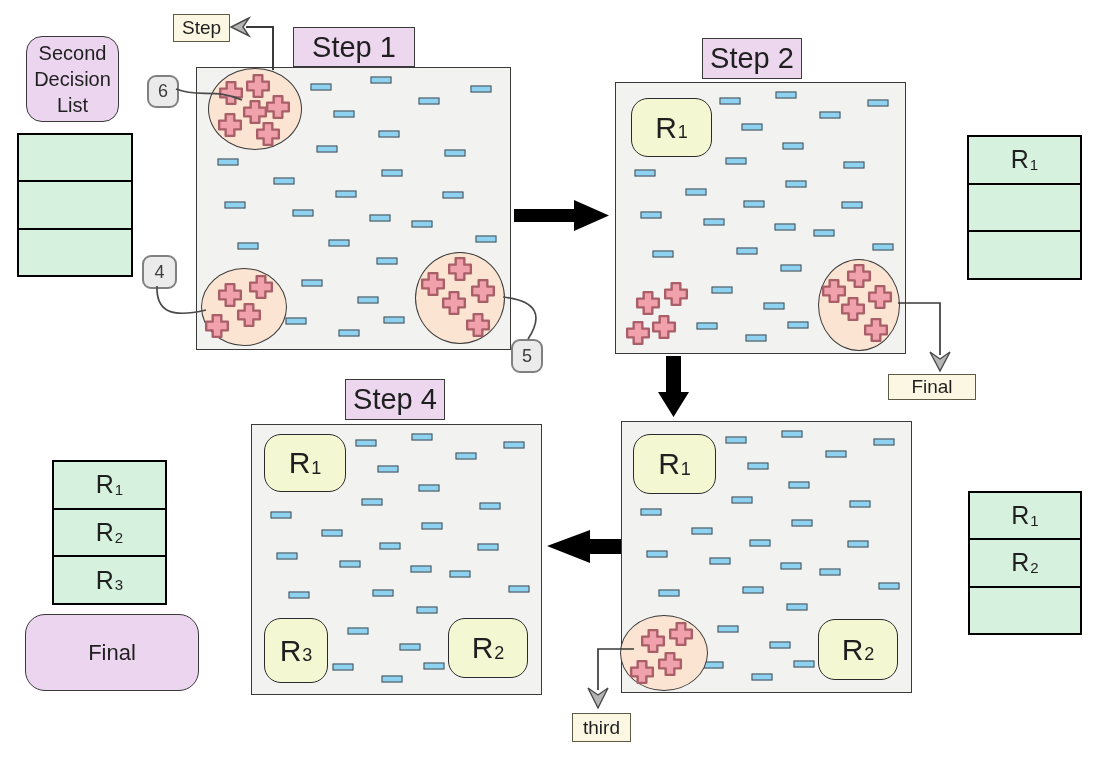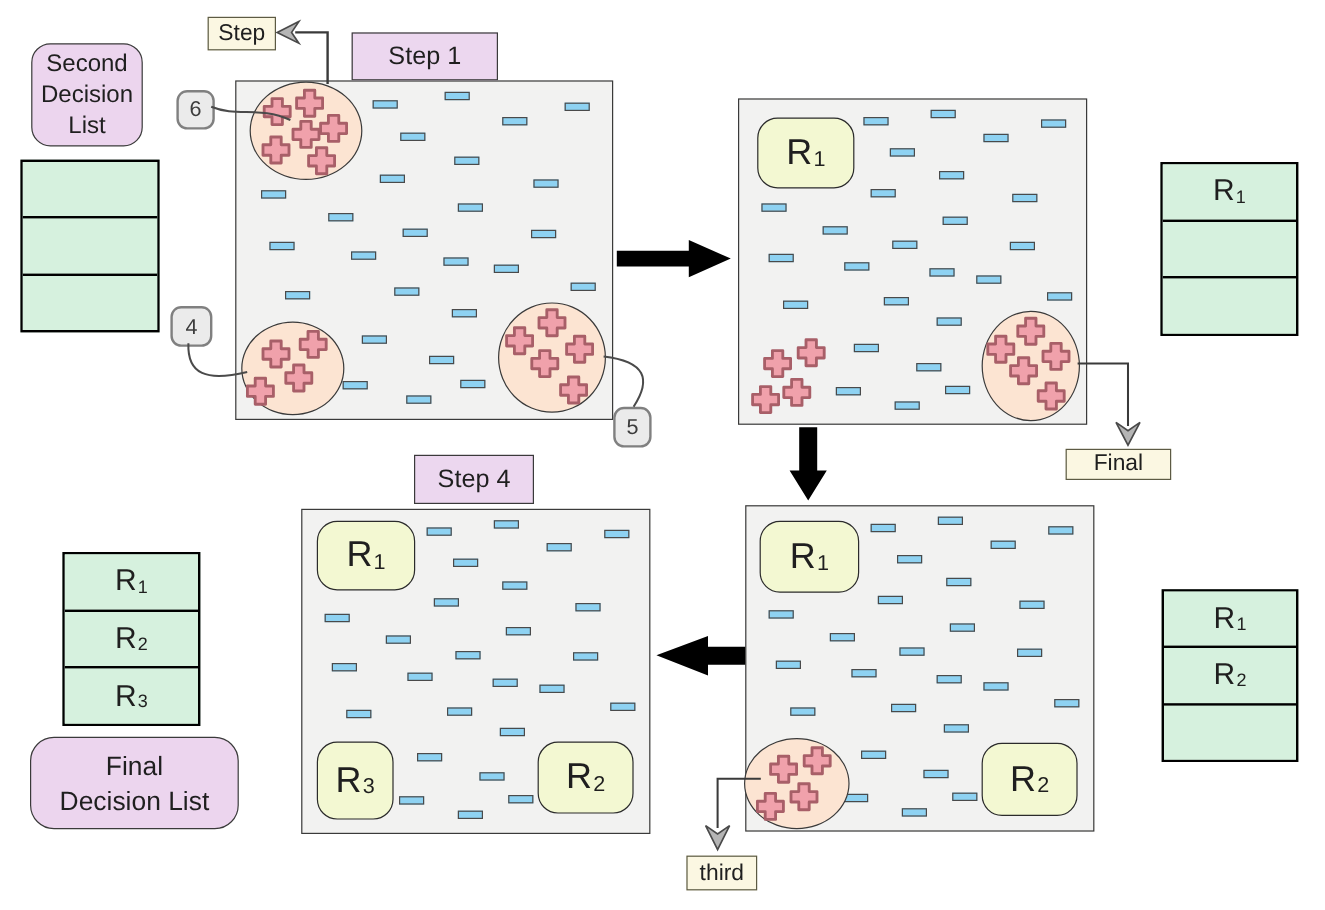--- a/index.html
+++ b/index.html
@@ -3,21 +3,21 @@
 <meta charset="utf-8">
 <style>
   html,body{margin:0;padding:0;background:#ffffff;font-family:"Liberation Sans",sans-serif;color:#1f1f1f;}
   #stage{position:relative;width:1104px;height:758px;background:#ffffff;overflow:hidden;}
   .panel{position:absolute;background:#f2f2f1;border:1.6px solid #3a3a3a;z-index:1;}
   .dash{position:absolute;width:19px;height:5px;background:#8ed2f2;border:1.2px solid #4a4a4a;transform:translate(-50%,-50%);}
   .pcircle{position:absolute;background:#fce4d2;border:1.4px solid #3a3a3a;border-radius:50%;transform:translate(-50%,-50%);}
   .plus{position:absolute;transform:translate(-50%,-50%);line-height:0;}
   .rbox{position:absolute;background:#f3f8d2;border:1.5px solid #2b2b2b;border-radius:17px;display:flex;align-items:center;justify-content:center;font-size:30px;}
   .sub{font-size:60%;position:relative;top:0.30em;margin-left:1px;}
-  .step-title{position:absolute;background:#ecd7ef;border:1.6px solid #3a3a3a;display:flex;align-items:center;justify-content:center;font-size:21px;z-index:6;}
+  .step-title{position:absolute;background:#ecd7ef;border:1.6px solid #3a3a3a;display:flex;align-items:center;justify-content:center;font-size:29px;z-index:6;}
   .dtable{position:absolute;border:2px solid #000;display:flex;flex-direction:column;z-index:6;background:#d6f1de;}
   .trow{flex:1;background:#d6f1de;border-top:2px solid #000;display:flex;align-items:center;justify-content:center;font-size:25px;}
   .trow:first-child{border-top:none;}
   .plabel{position:absolute;background:#ecd5ee;border:1.5px solid #3a3a3a;display:flex;flex-direction:column;align-items:center;justify-content:center;z-index:6;text-align:center;}
   #initial-label{border-radius:16px;font-size:20px;line-height:26px;}
   #final-label{border-radius:20px;font-size:22px;line-height:29px;}
   .taglabel{position:absolute;background:#fbf7e2;border:1.4px solid #5c5a44;display:flex;align-items:center;justify-content:center;font-size:19px;z-index:15;}
   .badge{position:absolute;background:#ebebeb;border:2px solid #808080;border-radius:9px;display:flex;align-items:center;justify-content:center;font-size:18px;color:#3c3c3c;z-index:15;}
   #overlay{position:absolute;left:0;top:0;width:1104px;height:758px;z-index:20;pointer-events:none;}
 </style>
@@ -84,21 +84,20 @@
         <span>R</span>
         <span class="sub">2</span>
       </div>
       <div class="trow">
         <span>R</span>
         <span class="sub">3</span>
       </div>
     </div>
   <div class="plabel" id="final-label" style="left:25px;top:614px;width:172px;height:75px;">
     <span>Final</span>
-    <span>Decision List</span>
   </div>
 
   <div class="taglabel" style="left:173px;top:14px;width:55px;height:26px;">Step</div>
   <div class="taglabel" style="left:888px;top:374px;width:86px;height:24px;">Final</div>
   <div class="taglabel" style="left:572px;top:713px;width:57px;height:27px;">third</div>
 
   <div class="badge" style="left:147px;top:75px;width:28px;height:29px;">6</div>
   <div class="badge" style="left:142px;top:255px;width:31px;height:30px;">4</div>
   <div class="badge" style="left:511px;top:339px;width:28px;height:30px;">5</div>
 
@@ -251,20 +250,21 @@
           <path d="M8 2 H16 V8 H22 V16 H16 V22 H8 V16 H2 V8 H8 Z" fill="#f0a1ab" stroke="#a85f68" stroke-width="2.2" stroke-linejoin="round"></path>
         </svg></div>
       <div class="plus" style="left: 89.8%; top: 91.5%;"><svg width="26" height="26" viewBox="0 0 24 24">
           <path d="M8 2 H16 V8 H22 V16 H16 V22 H8 V16 H2 V8 H8 Z" fill="#f0a1ab" stroke="#a85f68" stroke-width="2.2" stroke-linejoin="round"></path>
         </svg></div>
       <div class="rbox" style="left: 15px; top: 15px; width: 79px; height: 57px;">
         <span>R</span>
         <span class="sub">1</span>
       </div>
     </div>
+    <div class="step-title" style="left: 702px; top: 38px; width: 98px; height: 39px;">Step 2</div>
     <div class="panel" style="left: 621px; top: 421px; width: 289px; height: 270px;">
       <div class="dash" style="left: 39.6%; top: 6.8%;"></div>
       <div class="dash" style="left: 58.8%; top: 4.3%;"></div>
       <div class="dash" style="left: 90.7%; top: 7.5%;"></div>
       <div class="dash" style="left: 74.1%; top: 11.7%;"></div>
       <div class="dash" style="left: 47%; top: 16.4%;"></div>
       <div class="dash" style="left: 61.3%; top: 23.5%;"></div>
       <div class="dash" style="left: 41.5%; top: 28.8%;"></div>
       <div class="dash" style="left: 82.4%; top: 30.2%;"></div>
       <div class="dash" style="left: 9.9%; top: 33.5%;"></div>

